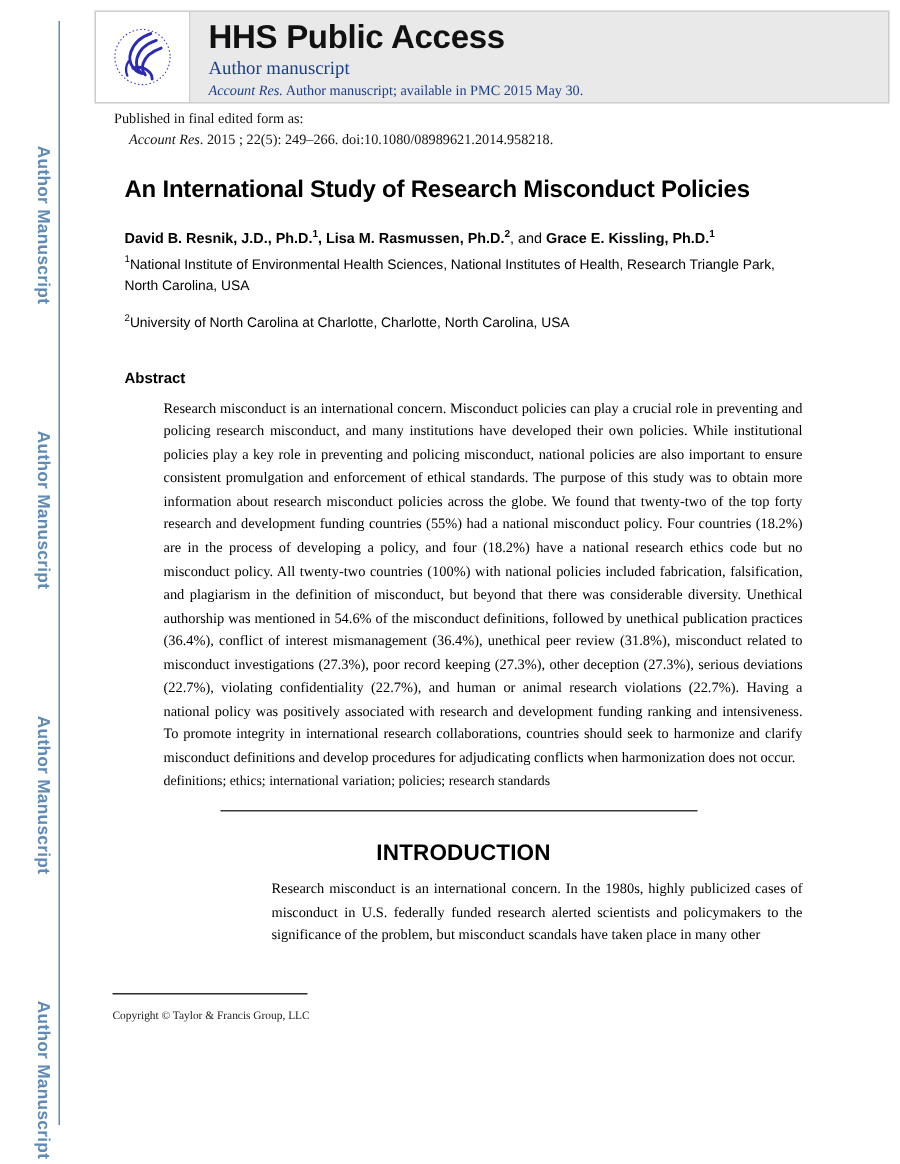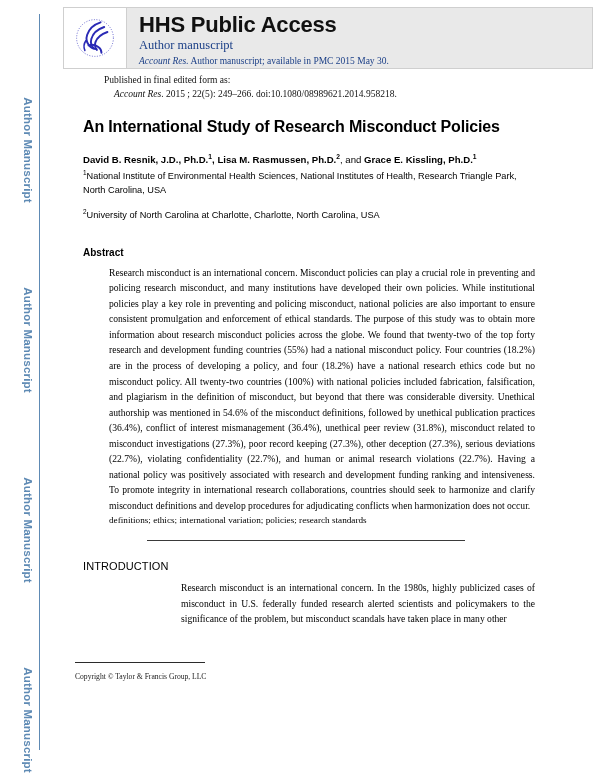--- a/index.html
+++ b/index.html
@@ -114,21 +114,20 @@
   #hhs-cite .ital { font-style: italic; }
 
   
   #published {
     position: absolute;
     left: 30px;
     top: 74px;
     font-size: 9.5px;
     line-height: 1.45;
     color: #111;
-    margin-left: 28px;
   }
   #published .indent { padding-left: 10px; }
   #published .ital { font-style: italic; }
 
   
   #article {
     position: absolute;
     left: 37px;
     top: 118px;
     width: 452px;
@@ -183,24 +182,25 @@
     padding-left: 26px;
   }
   #kw-rule {
     height: 0;
     border-top: 1px solid #3a3a3a;
     margin: 12px 0 0 64px;
     width: 318px;
   }
   h2.intro {
     font-family: "Liberation Sans", sans-serif;
-    font-size: 11px;
-    font-weight: normal;
+    font-size: 15px;
+    font-weight: bold;
     margin: 19px 0 8px 0;
     letter-spacing: 0.1px;
+    text-align: center;
   }
   p.intro-body {
     font-size: 9.6px;
     line-height: 1.62;
     text-align: justify;
     margin: 0;
     padding-left: 98px;
   }
 
   

